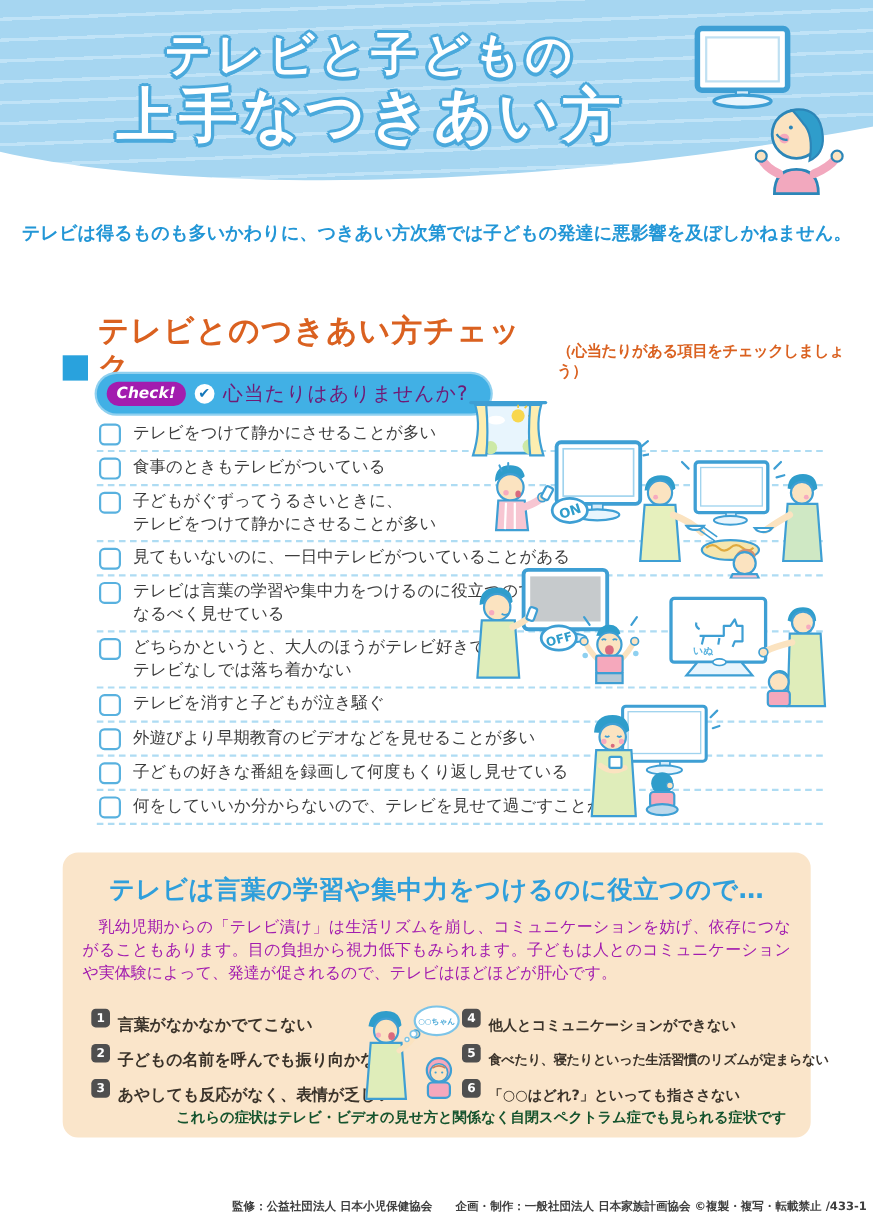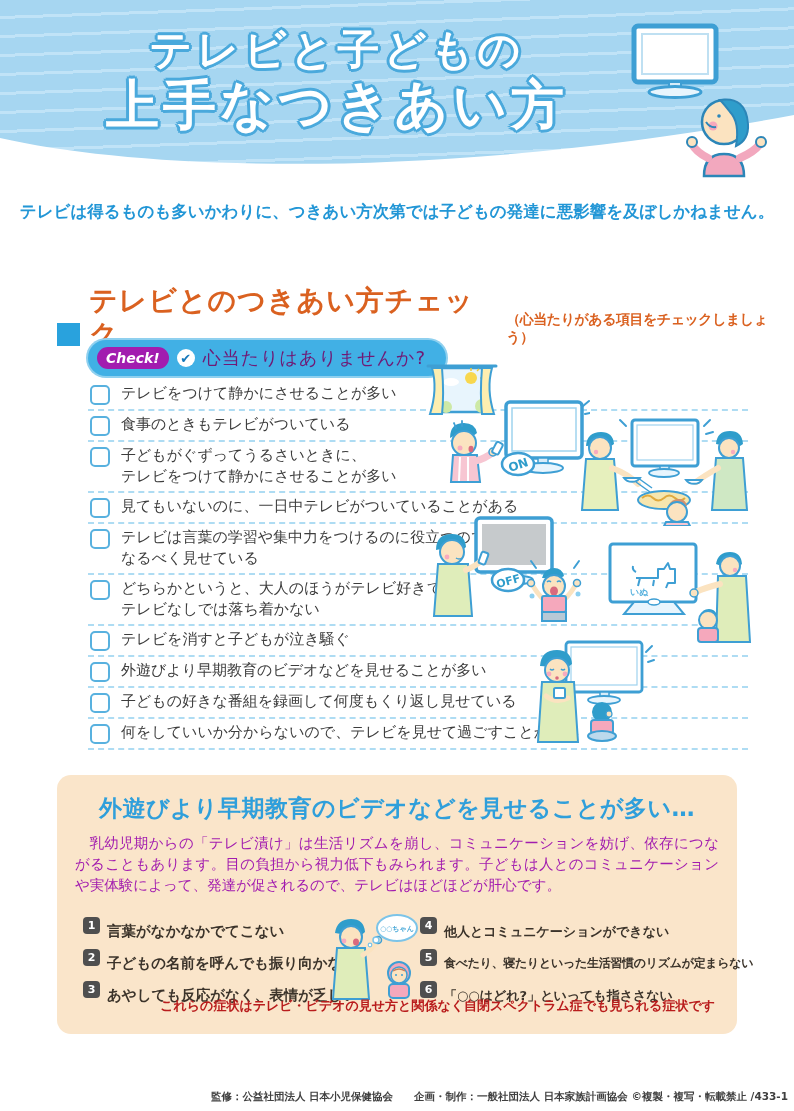--- a/index.html
+++ b/index.html
@@ -60,22 +60,22 @@
   .fx-col { position:absolute; }
   .fx-col.left { left:26px; top:142px; }
   .fx-col.right { left:363px; top:142px; }
   .fx-item { display:flex; align-items:center; margin-bottom:15px; height:17px; }
   .fx-num { flex:0 0 17px; width:17px; height:17px; background:#4f4f4f; border-radius:4px;
     color:#fff; font-size:11px; font-weight:bold; display:flex; align-items:center;
     justify-content:center; margin-right:7px; }
   .fx-text { font-size:14.5px; color:#3b332a; font-weight:600; white-space:nowrap;margin-top:12px; }
   .fx-col.right .fx-text { font-size:13px; }
   .fx-col.right .fx-item:nth-child(2) .fx-text { font-size:12px; letter-spacing:-0.3px; }
-  .effects-note { position:absolute; top:222px; right:22px; font-family:"DejaVu Serif","Liberation Serif",serif;
-    font-size:13px; font-weight:bold; color:#b91c1c; }
+  .effects-note { position:absolute; top:232px; right:22px; font-family:"DejaVu Serif","Liberation Serif",serif;
+    font-size:13px; font-weight:bold; color:#14532d; }
   .box-illo { position:absolute; left:272px; top:136px; }
 
   
   .footer { position:absolute; top:1090px; right:6px; font-size:10.5px; font-weight:bold;
     color:#3f3f3f; letter-spacing:0; }
 </style>
 </head>
 <body>
 
 <div class="page">
@@ -318,21 +318,21 @@
       <path d="M10 56 q10 8 22 2" fill="none" stroke="#fbe3c0" stroke-width="5" stroke-linecap="round"></path>
       <rect x="18" y="48" width="11" height="10" rx="1.5" fill="#ffffff" stroke="#3e9fd4" stroke-width="2"></rect>
       <circle cx="66" cy="72" r="10" fill="#2f9dcb"></circle>
       <circle cx="73" cy="74" r="3" fill="#fbe3c0" stroke="#3e9fd4" stroke-width="1.2"></circle>
       <rect x="55" y="80" width="22" height="14" rx="3" fill="#f5a8bc" stroke="#3e9fd4" stroke-width="2"></rect>
       <ellipse cx="66" cy="96" rx="14" ry="5" fill="#bcd9ec" stroke="#3e9fd4" stroke-width="2"></ellipse>
     </svg>
   </div>
 
   <div class="effects-box">
-    <div class="effects-heading">外遊びより早期教育のビデオなどを見せることが多い…</div>
+    <div class="effects-heading">テレビは言葉の学習や集中力をつけるのに役立つので…</div>
     <div class="effects-paragraph">乳幼児期からの「テレビ漬け」は生活リズムを崩し、コミュニケーションを妨げ、依存につながることもあります。目の負担から視力低下もみられます。子どもは人とのコミュニケーションや実体験によって、発達が促されるので、テレビはほどほどが肝心です。</div>
 
     <div class="fx-col left">
       <div class="fx-item">
         <span class="fx-num">1</span>
         <span class="fx-text">言葉がなかなかでてこない</span>
       </div>
       <div class="fx-item">
         <span class="fx-num">2</span>
         <span class="fx-text">子どもの名前を呼んでも振り向かない</span>

